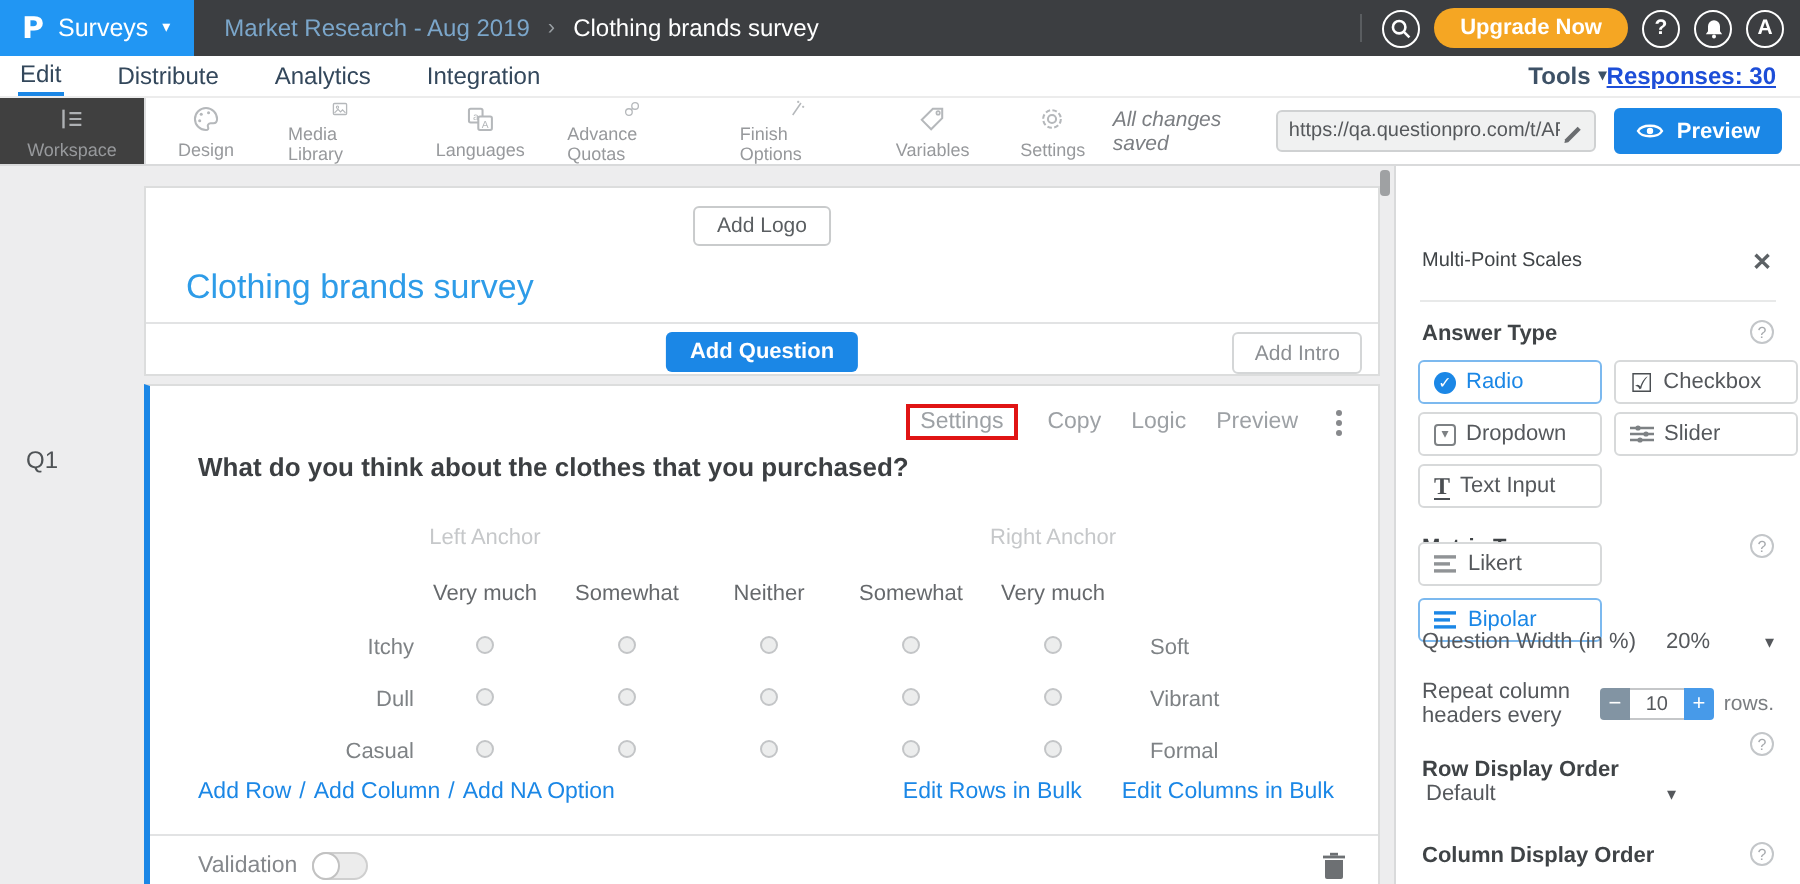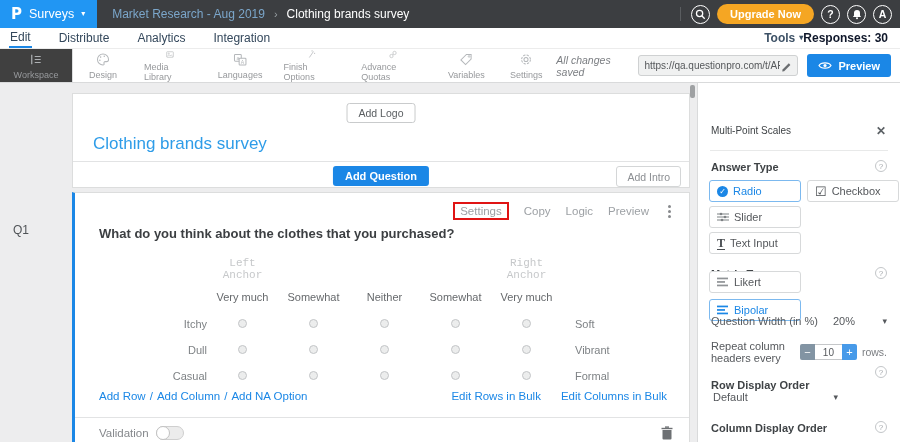--- a/index.html
+++ b/index.html
@@ -28,21 +28,21 @@
   .upgrade-btn { background:#f5a623; border:none; border-radius:10px; color:#fff;
     font-size:11px; font-weight:bold; padding:4px 13px; cursor:pointer; font-family:inherit; }
   
   .menubar { position:absolute; top:28px; left:0; right:0; height:20px; background:#fff;
     display:flex; align-items:center; font-size:12px; color:#33475b; z-index:29; }
   .menu-tab { margin-left:9px; margin-right:17px; padding:1px 1px 2px; cursor:pointer; }
   .menu-tab.active { border-bottom:2px solid #1b87e6; }
   .menubar-right { margin-left:auto; display:flex; align-items:center; padding-right:12px; }
   .tools { cursor:pointer; display:flex; align-items:center; gap:4px; font-weight:bold; color:#3d5166;}
   .tools .caret { color:#3d5166; }
-  .responses { color:#0f172a; font-weight:bold; cursor:pointer; }
+  .responses { color:#1d4ed8; font-weight:bold; cursor:pointer;text-decoration:underline; }
   
   .ribbon { position:absolute; top:48px; left:0; right:0; height:35px; background:#fff;
     border-top:1px solid #ececec; border-bottom:1px solid #d9dadb; display:flex; align-items:stretch; z-index:28; }
   .ribbon-item { display:flex; flex-direction:column; align-items:center; justify-content:center;
     gap:2px; font-size:9px; color:#97999c; padding:0 11px; cursor:pointer; min-width:60px; }
   .ribbon-item.active { background:#404040; border-right:1px solid #dddedf; min-width:73px; }
   .ribbon-item svg { display:block; }
   .ribbon-right { margin-left:auto; display:flex; align-items:center; gap:9px; padding-right:9px; }
   .saved-status { font-style:italic; font-size:10.5px; color:#7b7e82; }
   .url-box { display:flex; align-items:center; background:#f0f1f1; border:1px solid #cfd1d2;
@@ -74,21 +74,21 @@
   .q-actions { position:absolute; top:9px; right:14px; display:flex; align-items:center; gap:15px;
     font-size:11.5px; color:#9da1a5; }
   .q-action { cursor:pointer; }
   .q-action.red-box { border:2px solid #e01414; padding:1px 5px; }
   .kebab { display:flex; flex-direction:column; gap:2px; cursor:pointer; padding:2px 4px; }
   .kebab i { width:3px; height:3px; border-radius:50%; background:#87898c; display:block; }
   .q-text { position:absolute; left:24px; top:33px; font-size:13px; font-weight:bold; color:#3c3f42; }
   
   .matrix { position:absolute; top:62px; left:60px; }
   .m-row { display:flex; align-items:center; height:26px; }
-  .m-row.anchors { height:27px;font-family:Liberation Mono, monospace; }
+  .m-row.anchors { height:27px; }
   .m-row.heads { height:29px; }
   .m-lab { width:72px; text-align:right; font-size:11px; color:#7e8285; }
   .m-cell { width:71px; text-align:center; font-size:11px; color:#66696c; }
   .m-cell.anchor { color:#c6c8ca; }
   .m-right { width:110px; padding-left:13px; font-size:11px; color:#7e8285; }
   .radio { display:inline-block; width:9px; height:9px; border-radius:50%; background:#eceded;
     border:1px solid #c3c5c7; cursor:pointer; }
   .links-row { position:absolute; top:197px; left:24px; right:22px; display:flex;
     justify-content:space-between; font-size:11.5px; color:#1b87e6; }
   .links-left a, .links-right a { color:#1b87e6; text-decoration:none; cursor:pointer; }
@@ -225,32 +225,32 @@
     <svg width="18" height="17" viewBox="0 0 20 20">
         <rect x="3.5" y="4" width="8" height="8" rx="1" fill="none" stroke="#b5b8bb" stroke-width="1.2"></rect>
         <text x="7.5" y="10.4" font-size="6" text-anchor="middle" fill="#b5b8bb" font-family="sans-serif">a</text>
         <rect x="9" y="8.5" width="8" height="8" rx="1" fill="#fff" stroke="#b5b8bb" stroke-width="1.2"></rect>
         <text x="13" y="15" font-size="6" text-anchor="middle" fill="#b5b8bb" font-family="sans-serif">A</text>
       </svg>
     <span>Languages</span>
   </div>
   <div class="ribbon-item">
     <svg width="18" height="17" viewBox="0 0 20 20">
-        <path d="M14.5 4.5 L7 15.5" stroke="#b5b8bb" stroke-width="1.4" fill="none"></path>
-        <path d="M15.5 8h2 M16.5 7v2 M11 3.5h2 M12 2.5v2" stroke="#b5b8bb" stroke-width="1" fill="none"></path>
-      </svg>
-    <span>Finish Options</span>
-  </div>
-  <div class="ribbon-item">
-    <svg width="18" height="17" viewBox="0 0 20 20">
         <circle cx="12.8" cy="7.2" r="3" fill="none" stroke="#b5b8bb" stroke-width="1.2"></circle>
         <circle cx="7.2" cy="12.8" r="3" fill="none" stroke="#b5b8bb" stroke-width="1.2"></circle>
         <path d="M9.3 10.7l1.4-1.4" stroke="#b5b8bb" stroke-width="1.2"></path>
       </svg>
     <span>Advance Quotas</span>
+  </div>
+  <div class="ribbon-item">
+    <svg width="18" height="17" viewBox="0 0 20 20">
+        <path d="M14.5 4.5 L7 15.5" stroke="#b5b8bb" stroke-width="1.4" fill="none"></path>
+        <path d="M15.5 8h2 M16.5 7v2 M11 3.5h2 M12 2.5v2" stroke="#b5b8bb" stroke-width="1" fill="none"></path>
+      </svg>
+    <span>Finish Options</span>
   </div>
   <div class="ribbon-item">
     <svg width="18" height="17" viewBox="0 0 20 20">
         <path d="M10.5 4h5.5v5.5l-6.5 6.5-5.5-5.5z" fill="none" stroke="#b5b8bb" stroke-width="1.2"></path>
         <circle cx="13.6" cy="6.4" r="1" fill="none" stroke="#b5b8bb"></circle>
       </svg>
     <span>Variables</span>
   </div>
   <div class="ribbon-item">
     <svg width="18" height="17" viewBox="0 0 20 20">
@@ -399,20 +399,24 @@
         <span class="ic-radio">✓</span>
         <span>Radio</span>
       </button>
       <button class="sb-btn">
         <span class="ic-checkbox">☑</span>
         <span>Checkbox</span>
       </button>
     </div>
     <div class="sb-btn-row" style="top:123px;">
       <button class="sb-btn">
+        <span class="ic-dropdown">▾</span>
+        <span>Dropdown</span>
+      </button>
+      <button class="sb-btn">
         <svg width="12" height="10" viewBox="0 0 12 10">
             <path d="M0 2h12 M0 5h12 M0 8h12" stroke="#7d8184" stroke-width="1.2"></path>
             <circle cx="4" cy="2" r="1.3" fill="#7d8184"></circle>
             <circle cx="8" cy="5" r="1.3" fill="#7d8184"></circle>
             <circle cx="5" cy="8" r="1.3" fill="#7d8184"></circle>
           </svg>
         <span>Slider</span>
       </button>
     </div>
     <div class="sb-btn-row" style="top:149px;">

